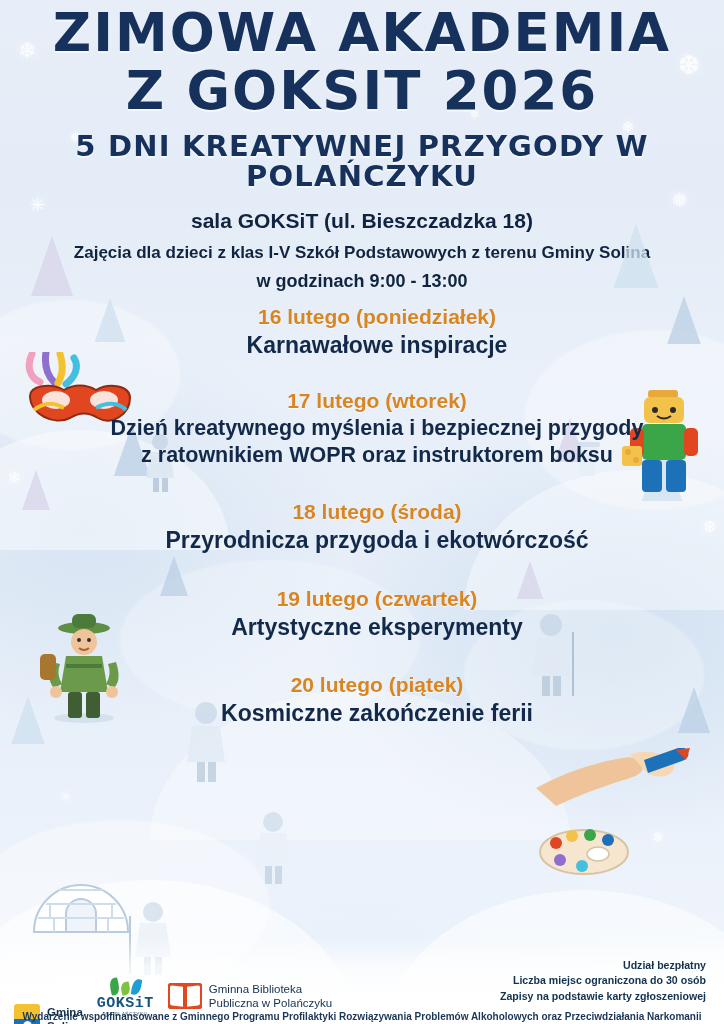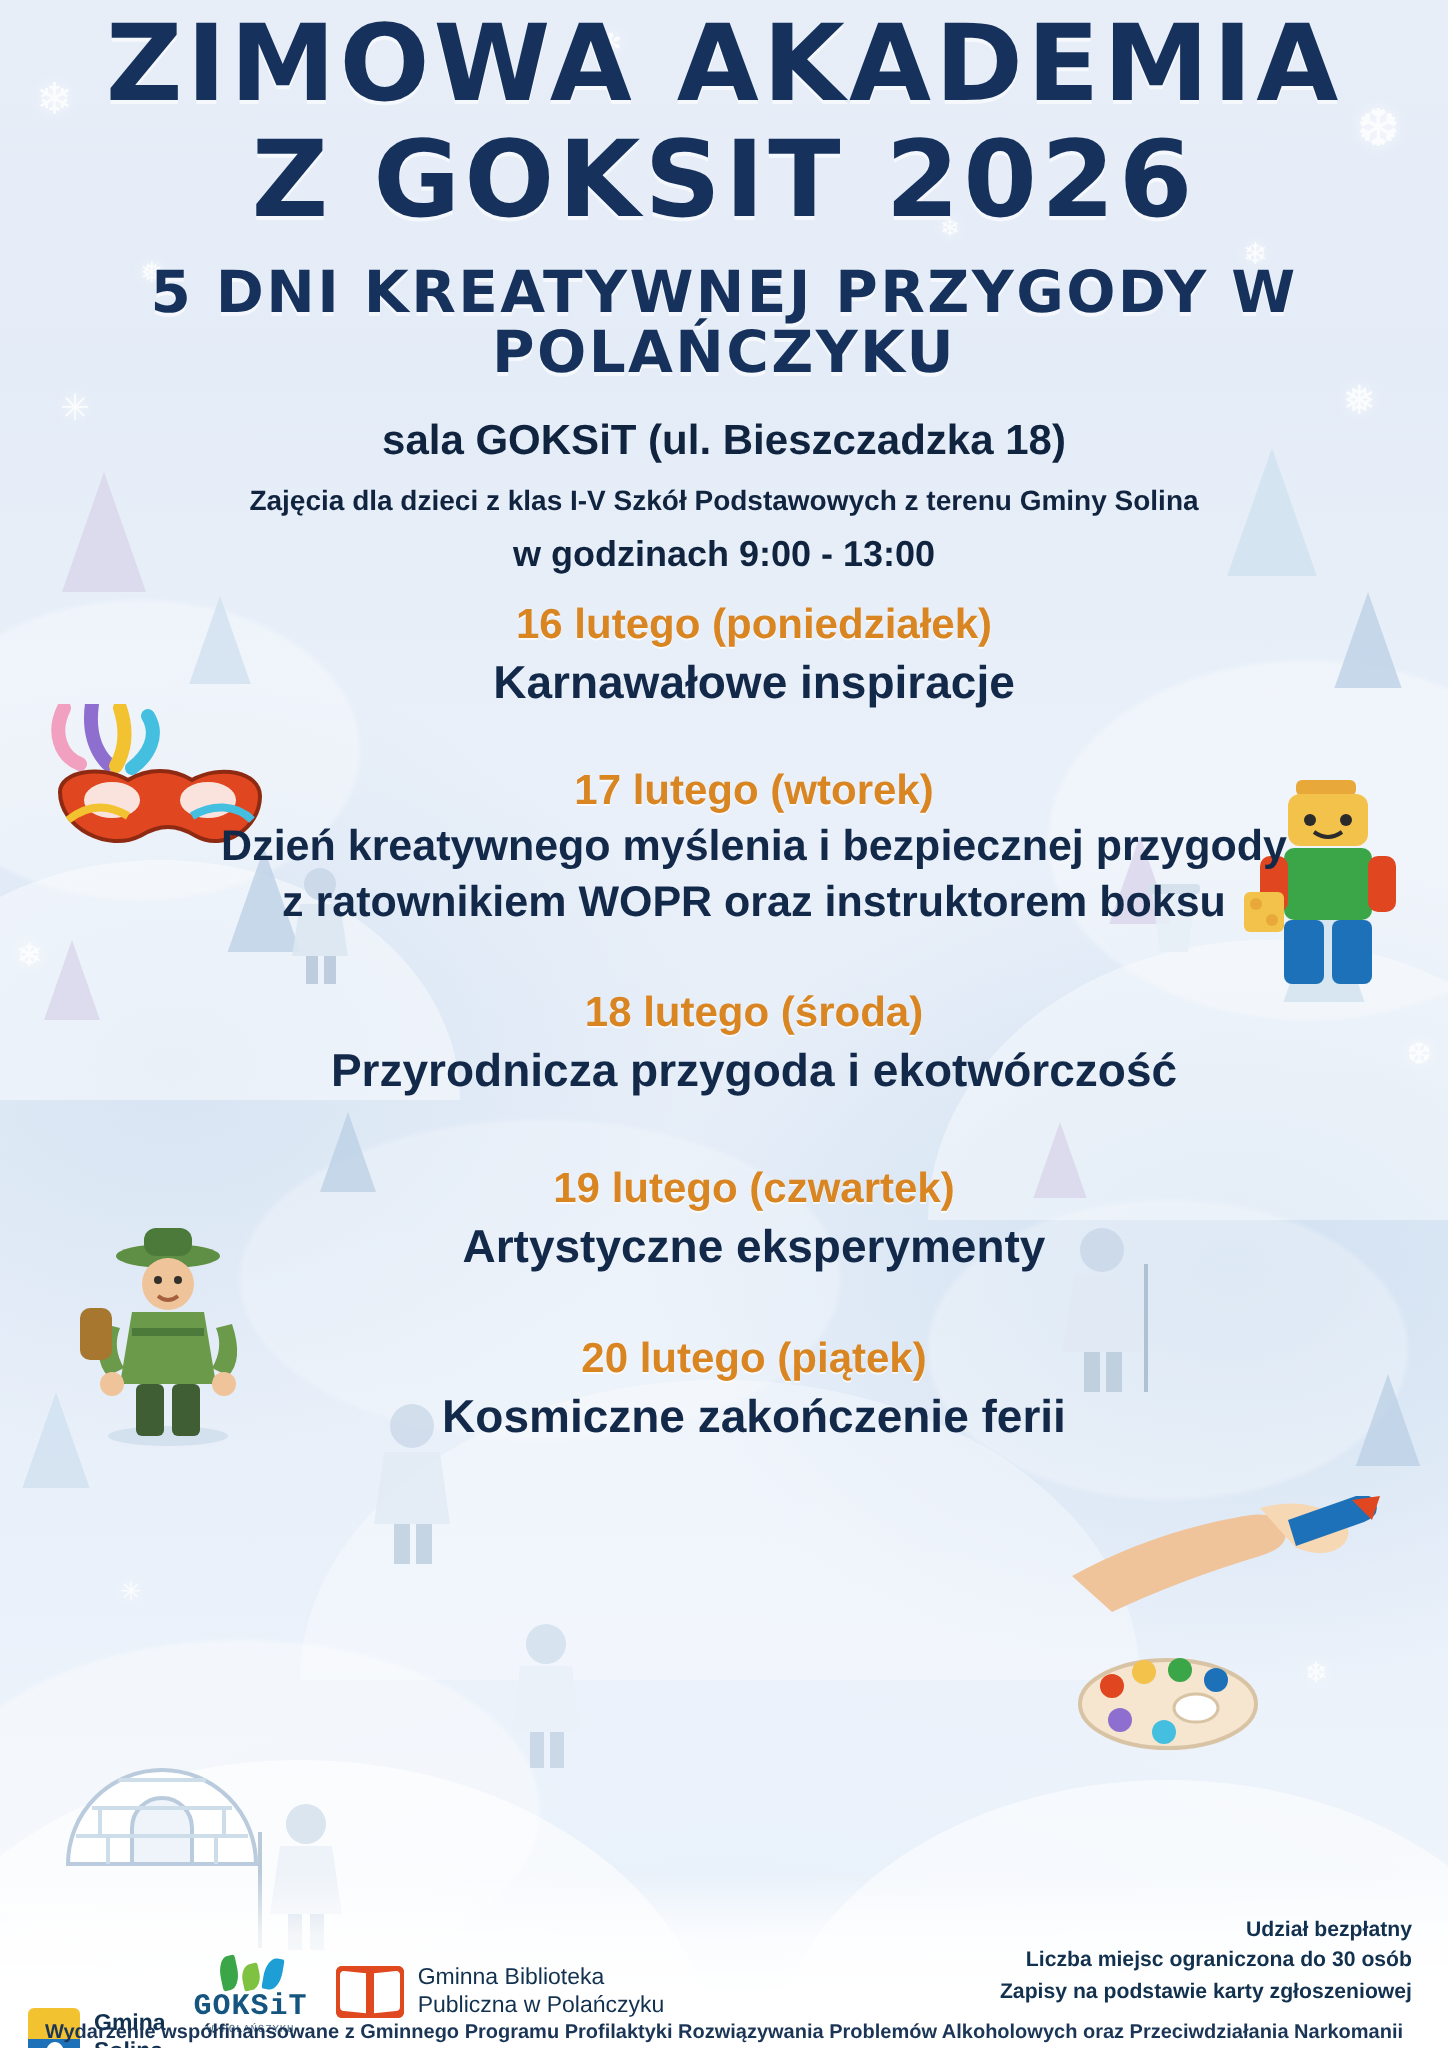--- a/index.html
+++ b/index.html
@@ -87,21 +87,21 @@
   }
 
   .subinfo {
     text-align: center;
     color: #10243f;
     font-weight: bold;
     margin-top: 14px;
     line-height: 1.5;
   }
   .subinfo .l1 { font-size: 21px; }
-  .subinfo .l2 { font-size: 14px; margin-top: 3px; }
+  .subinfo .l2 { font-size: 17px; margin-top: 3px; }
   .subinfo .l3 { font-size: 18px; margin-top: 3px; }
 
   
   .days { position: relative; margin-top: 10px; }
   .day { text-align: center; padding-left: 30px; }
   .day-date {
     font-weight: bold;
     font-size: 21px;
     color: #d98521;
     margin-bottom: 2px;

